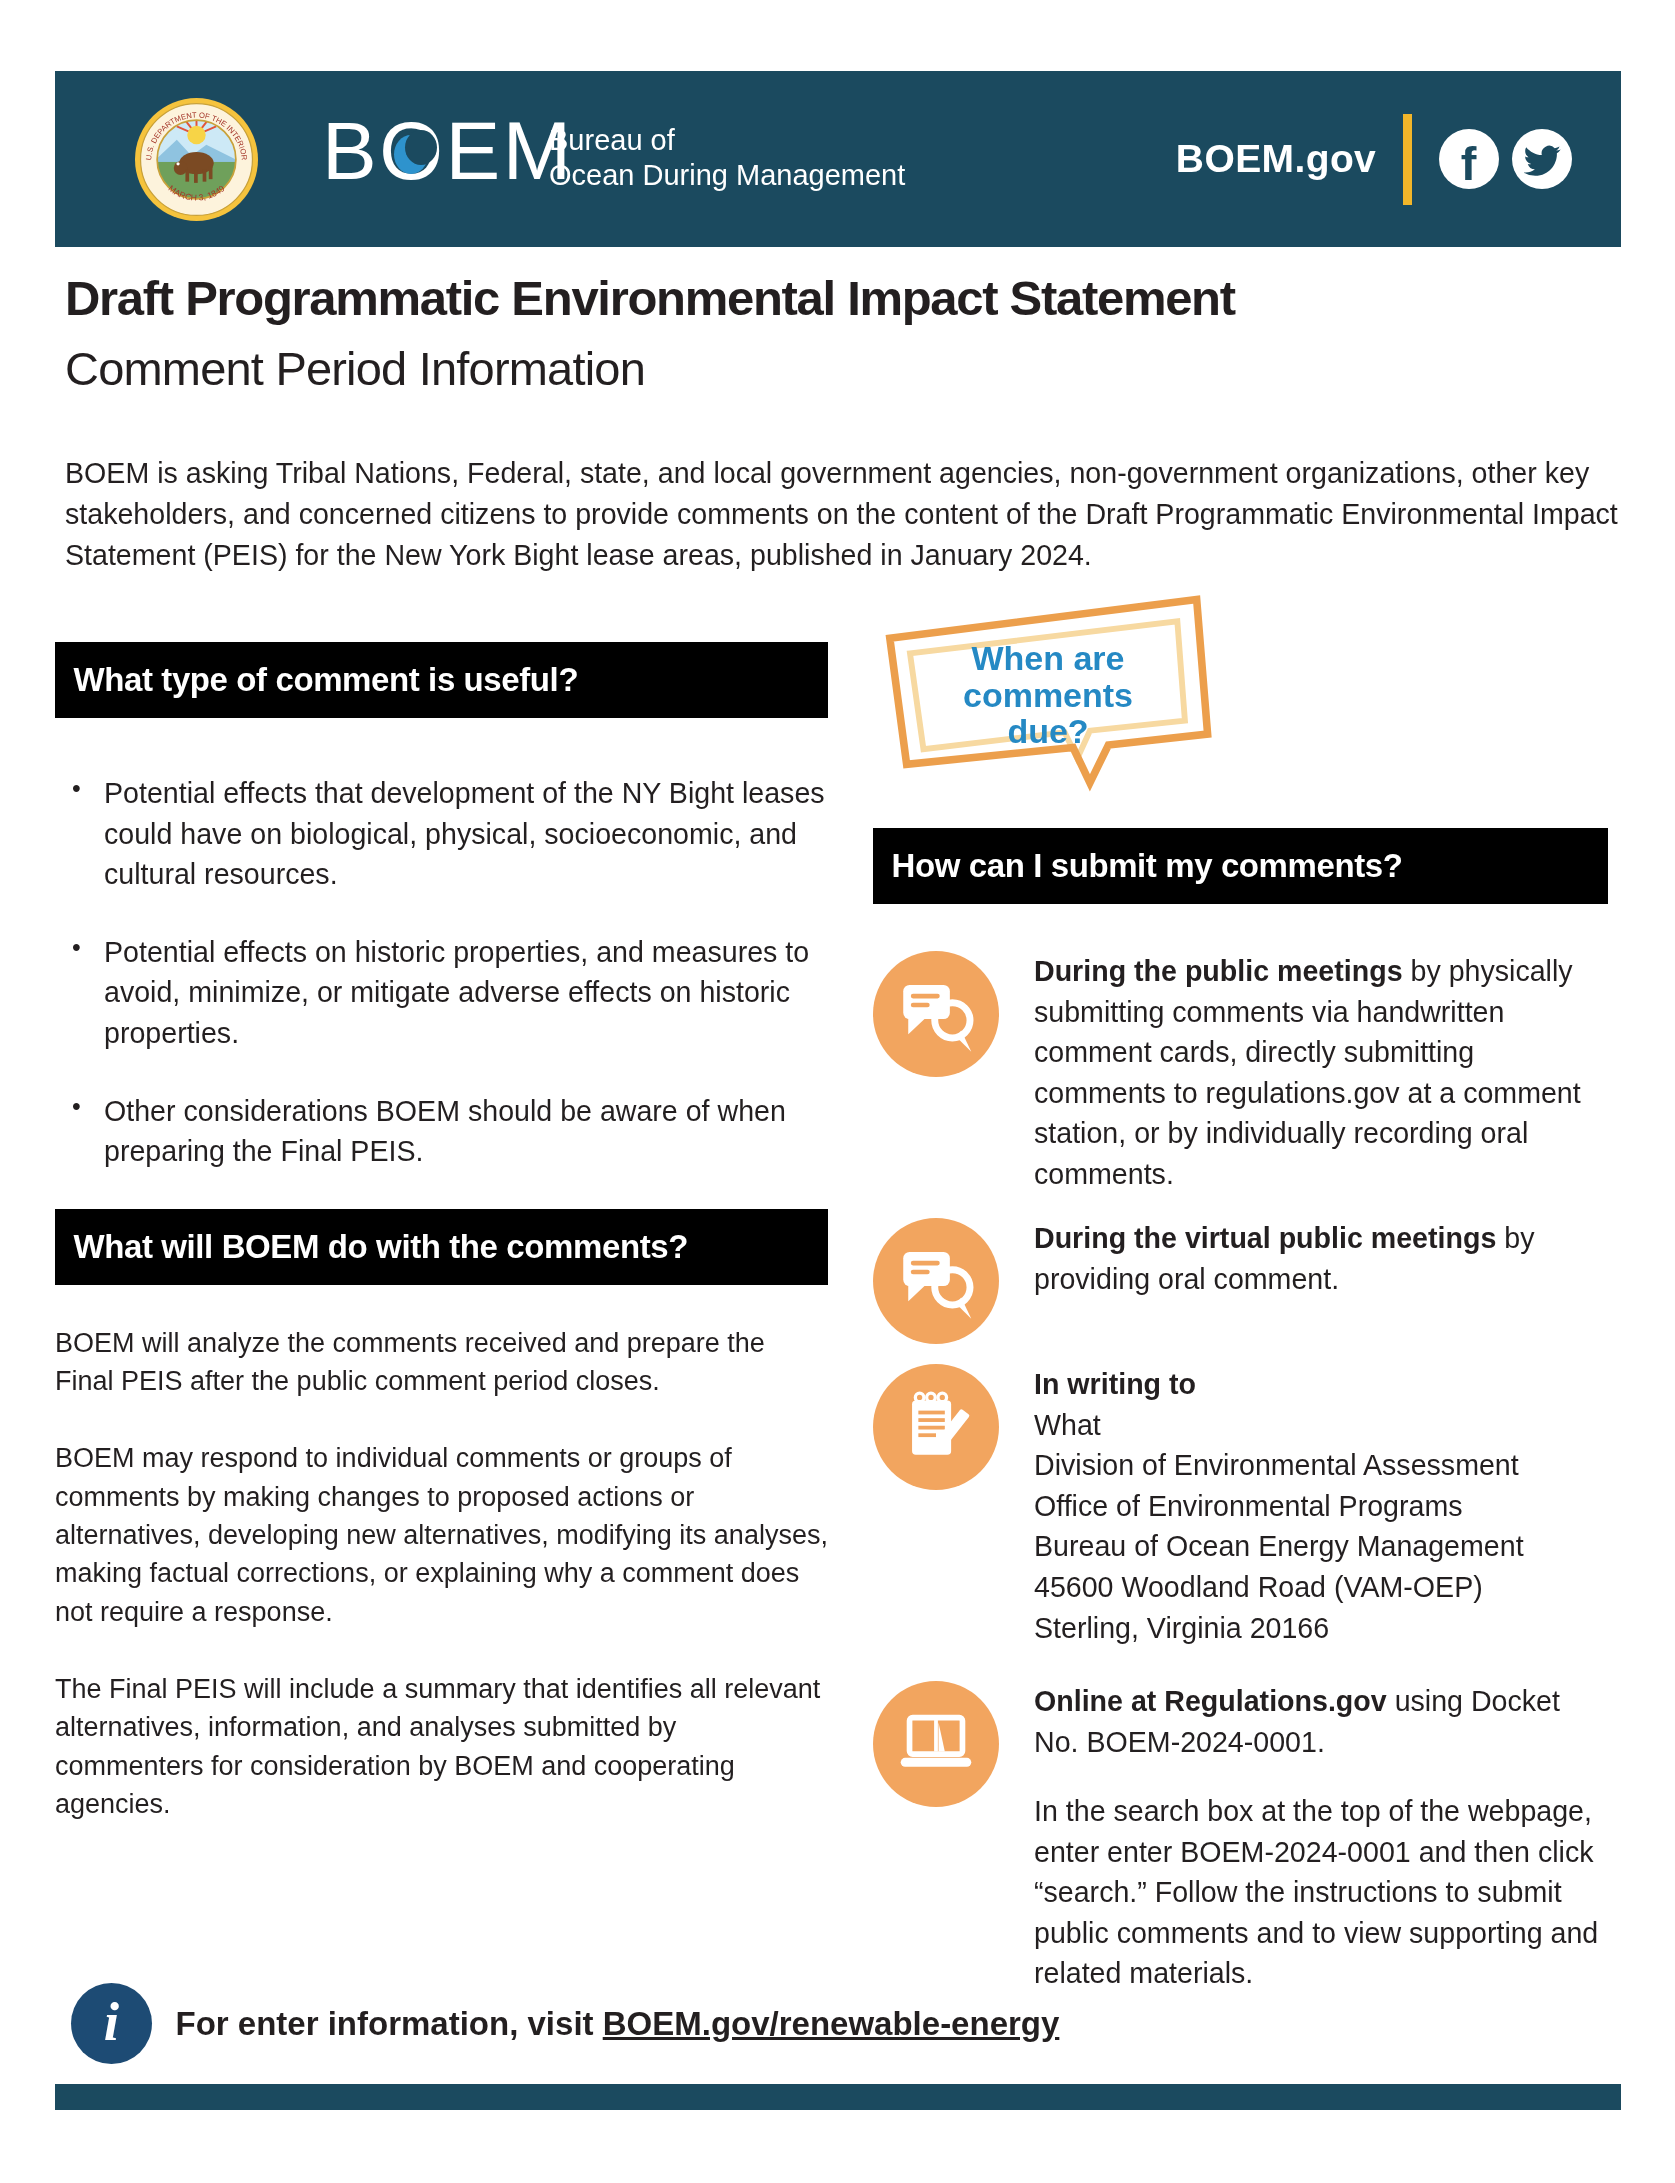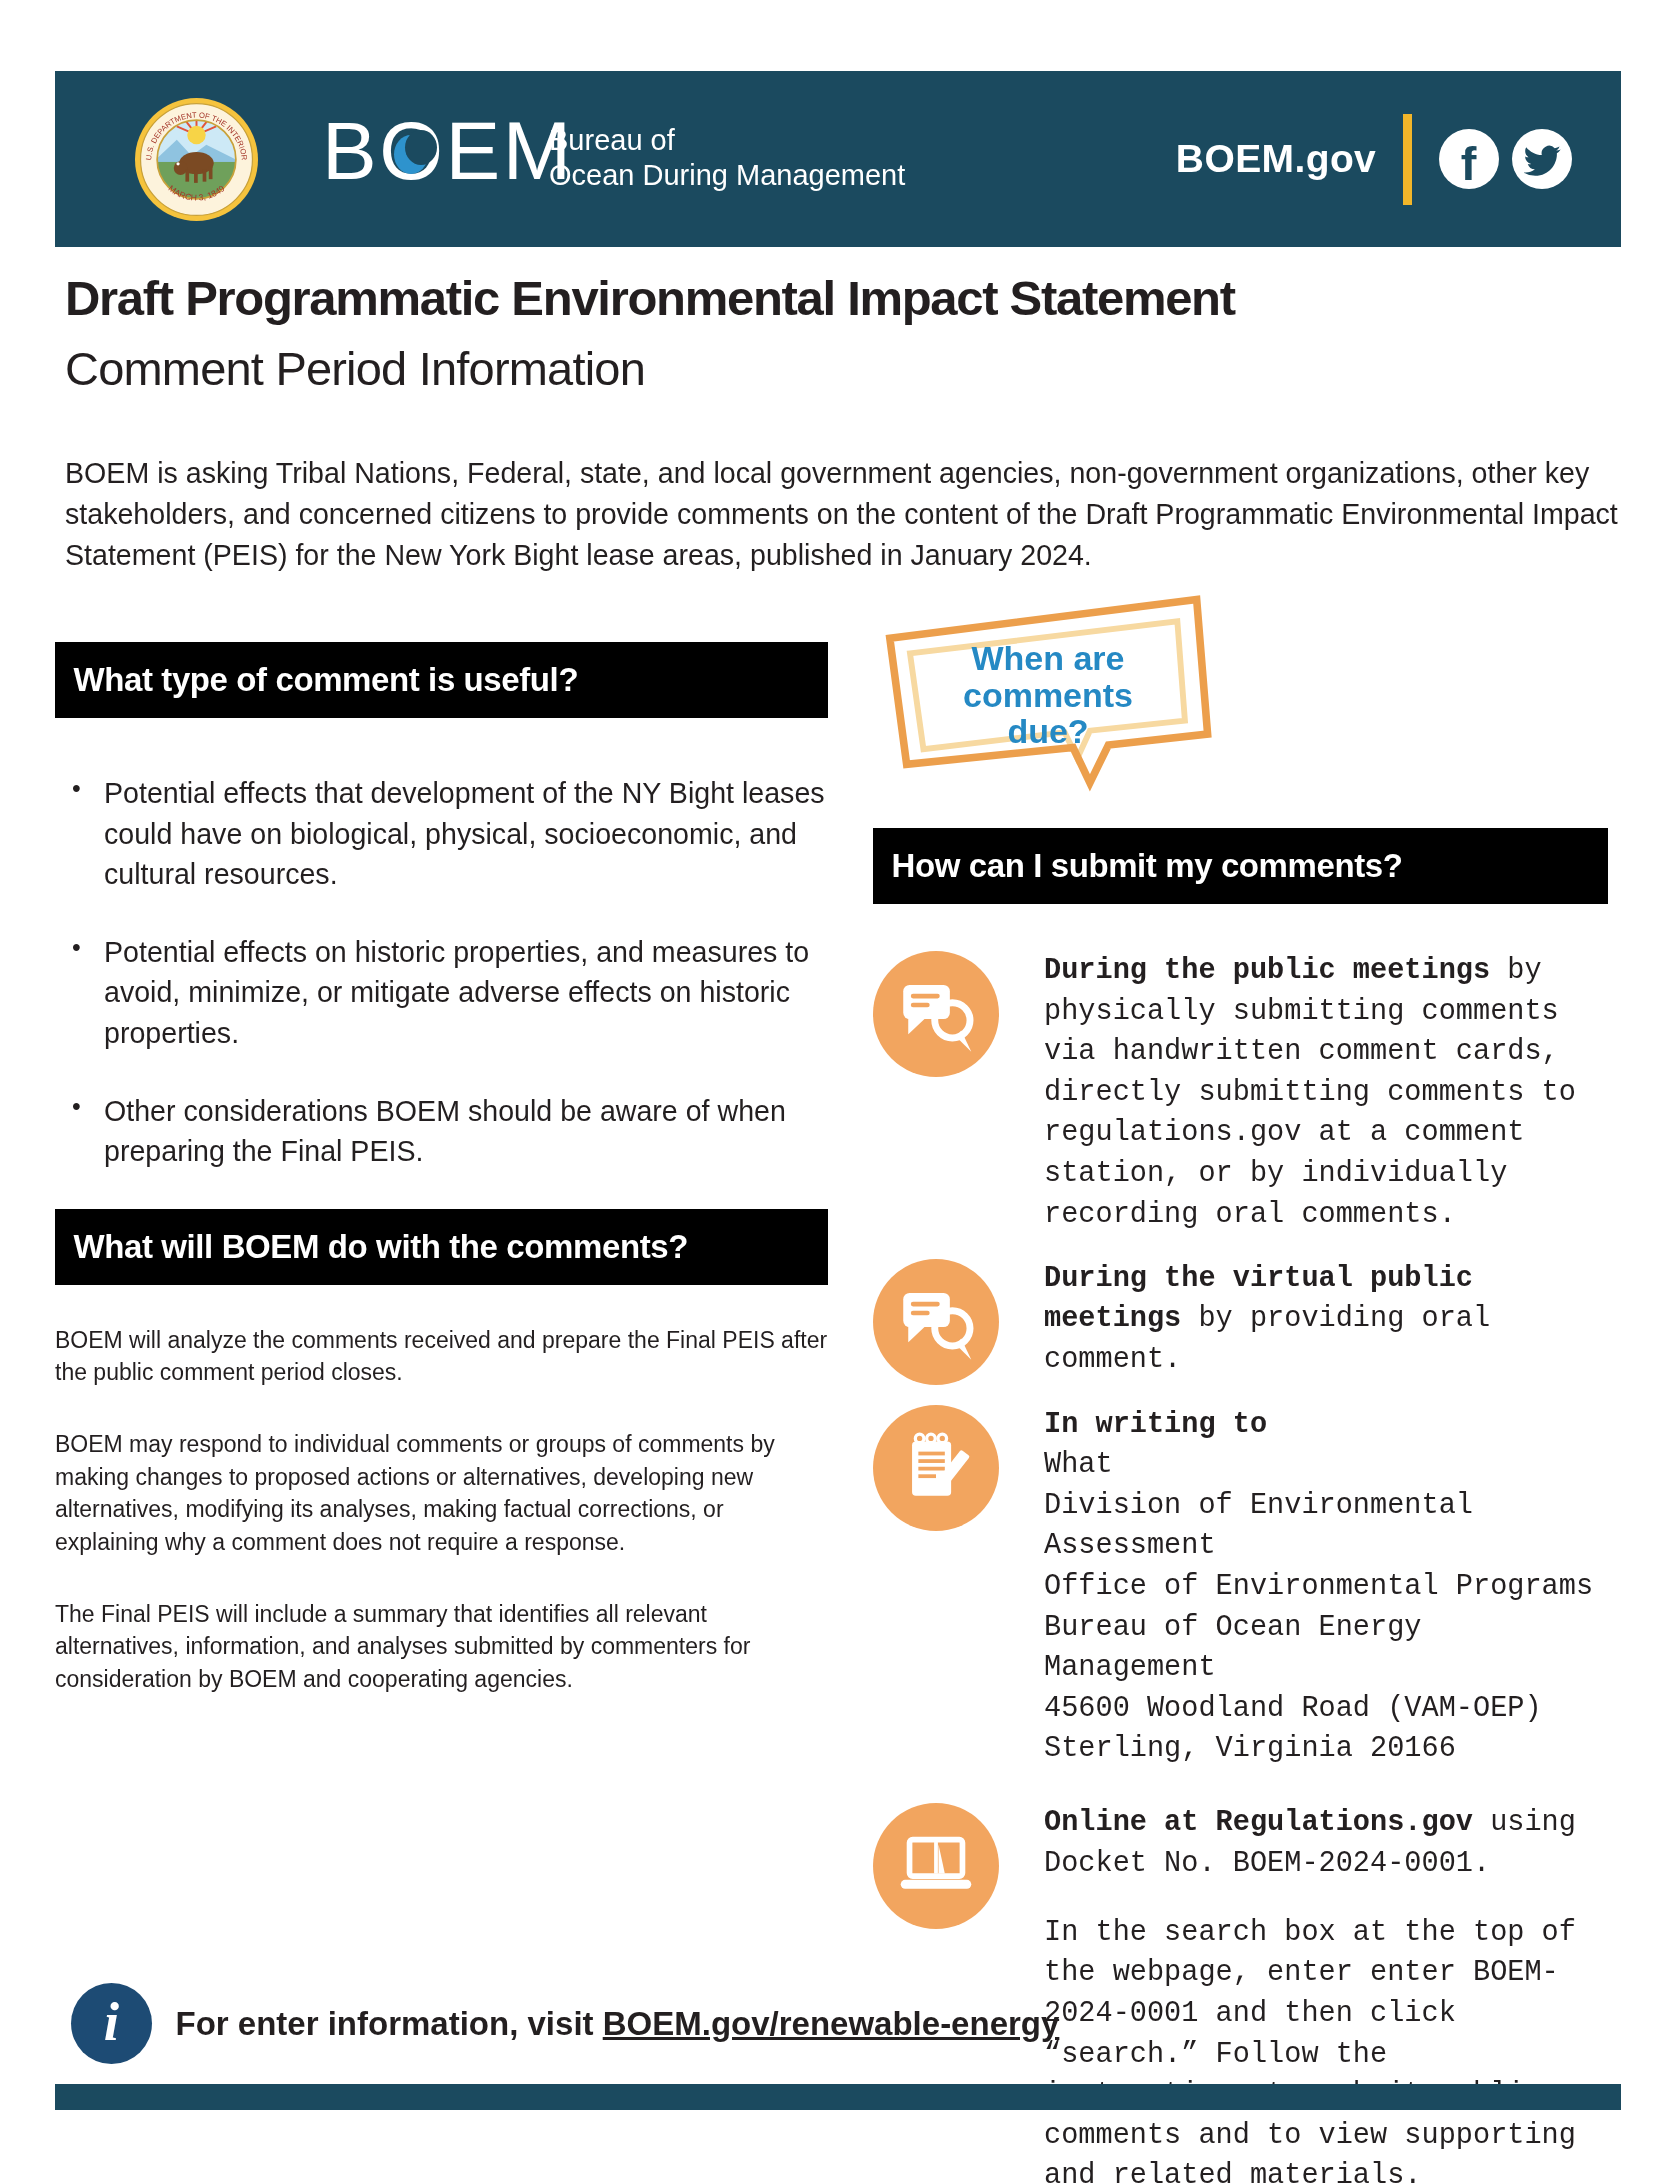--- a/index.html
+++ b/index.html
@@ -34,34 +34,34 @@
   
   .bar{background:#000000;color:#ffffff;font-weight:bold;font-size:33px;height:76px;
        display:flex;align-items:center;padding-left:18.5px;box-sizing:border-box;letter-spacing:-0.4px;}
 
   
   .left-col{position:absolute;left:55px;top:642px;width:773px;}
   .bullets{list-style:none;margin:55px 0 0 0;padding:0;}
   .bullets li{position:relative;padding-left:49px;font-size:28.6px;line-height:1.42;margin-bottom:37px;}
   .bullets li::before{content:"\2022";position:absolute;left:17px;top:-1.7px;font-size:25px;}
   .bar-left2{margin-top:3.4px;}
-  .left-col p{font-size:23px;line-height:1.42;margin:0 0 39px 0;}
+  .left-col p{font-size:27px;line-height:1.42;margin:0 0 39px 0;}
   .left-col p.first{margin-top:39px;}
 
   
   .right-col{position:absolute;left:873px;top:586px;width:735px;}
   .due-row{display:flex;gap:17px;align-items:flex-start;height:212px;}
   .bubble{position:relative;width:380px;height:212px;flex:none;}
   .bubble-text{position:absolute;left:86px;top:54px;width:178px;text-align:center;
                color:#2589c4;font-weight:bold;font-size:34px;line-height:1.08;}
   .bubble-text span{display:block;}
   .due-text{width:336px;margin-top:13.4px;text-align:center;font-size:30px;line-height:1.33;}
   .due-text b{font-size:32px;}
   .submit-bar{margin-top:30px;}
-  .item{display:flex;gap:45px;font-family:Liberation Mono, monospace;}
+  .item{display:flex;gap:35px;}
   .item .icon{flex:none;width:126px;height:126px;}
   .item-text{font-size:28.6px;line-height:1.42;}
   .item-text p{margin:0;}
   .item-text .addr span{display:block;}
   .mt1{margin-top:47px;} .mt2{margin-top:23.5px;} .mt3{margin-top:20px;} .mt4{margin-top:33px;}
   .item-text .para2{margin-top:28.6px;}
 
   
   .footer-row{position:absolute;left:71px;top:1983px;display:flex;align-items:center;gap:23.5px;}
   .info-circle{width:81px;height:81px;border-radius:50%;background:#1d4b74;display:flex;

